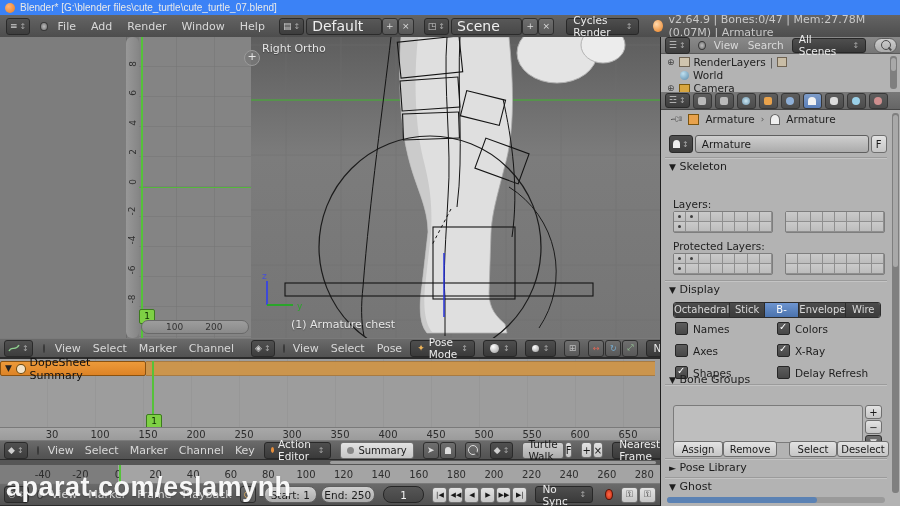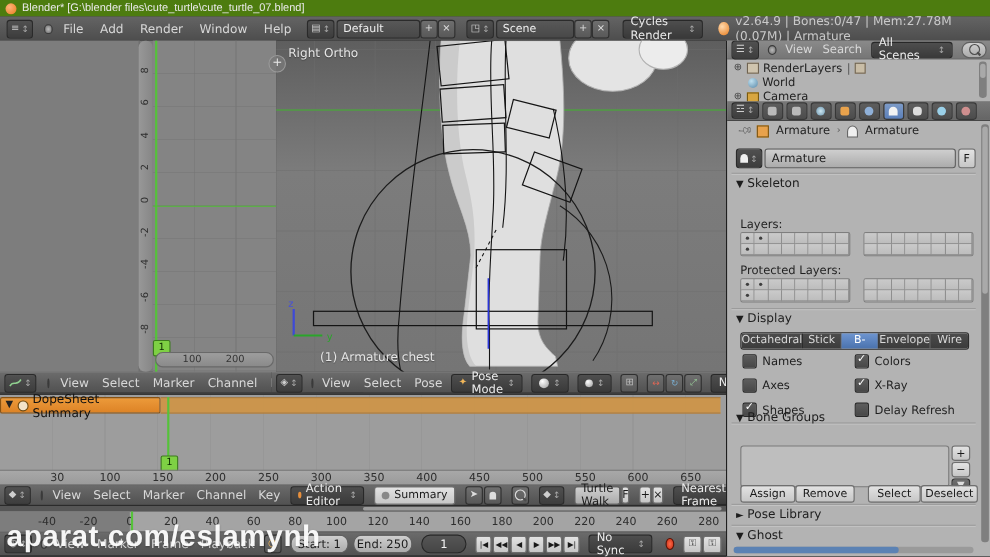--- a/index.html
+++ b/index.html
@@ -11,21 +11,21 @@
        display:flex;align-items:center;color:#d8d8d8}
   .menus{display:flex;gap:15px}
   .menus span{color:#d8d8d8;cursor:default}
   .ddi{display:inline-flex;align-items:center;gap:2px;background:linear-gradient(#505050,#3d3d3d);
        border:1px solid #2a2a2a;border-radius:3px;height:15px;padding:0 3px}
   .dd{display:inline-flex;align-items:center;gap:4px;background:linear-gradient(#4e4e4e,#3a3a3a);
       border:1px solid #282828;border-radius:3px;height:15px;padding:0 6px;color:#ececec;font-size:10.5px}
   .ud{font-size:8px;color:#a8a8a8;font-weight:normal;font-style:normal}
   .circ{width:7px;height:7px;border-radius:50%;background:radial-gradient(#bdbdbd,#6a6a6a);border:1px solid #3a3a3a}
   .fldd{background:linear-gradient(#585858,#484848);border:1px solid #2b2b2b;border-radius:3px;height:15px;
-        display:inline-flex;align-items:center;padding:0 5px;color:#efefef;font-size:10px}
+        display:inline-flex;align-items:center;padding:0 5px;color:#efefef;font-size:14px}
   .sqb{background:linear-gradient(#6f6f6f,#585858);border:1px solid #2f2f2f;border-radius:3px;height:15px;min-width:14px;
        display:inline-flex;align-items:center;justify-content:center;color:#ddd;font-size:9px}
   .pill{background:linear-gradient(#cfcfcf,#ababab);border:1px solid #5f5f5f;border-radius:8px;height:15px;
         display:inline-flex;align-items:center;justify-content:center;color:#1c1c1c;font-size:10.5px}
   .dpill{background:linear-gradient(#565656,#454545);border:1px solid #262626;border-radius:8px;height:15px;
         display:inline-flex;align-items:center;justify-content:center;color:#f2f2f2;font-size:10.5px}
   .lens{position:relative;width:8px;height:8px;border:1.5px solid #4c4c4c;border-radius:50%;display:inline-block}
   .lens::after{content:"";position:absolute;width:4px;height:1.5px;background:#4c4c4c;left:6px;top:7px;transform:rotate(45deg)}
   .glyph{font-size:9px;line-height:1}
   
@@ -62,21 +62,21 @@
   .rulerstrip{position:absolute;left:0;right:0;bottom:0;height:13px;background:linear-gradient(#a8a8a8,#9a9a9a);
               border-top:1px solid #7a7a7a}
   
   #strip{left:0;top:460px;width:660px;height:5px;background:#565656}
   #strip .handle{position:absolute;left:330px;right:4px;top:1px;bottom:1px;background:#9c9c9c;border-radius:2px}
   #timeline{left:0;top:465px;width:660px;height:18px;background:#a4a4a4}
   #timeline .prezone{position:absolute;left:0;top:0;width:118px;height:18px;background:#7d7d7d}
   
   #infobar{left:0;top:15px;width:900px;height:22px;background:linear-gradient(#646464,#4d4d4d);border-bottom:1px solid #222;
            display:flex;align-items:center;color:#d9d9d9}
-  #titlebar{left:0;top:0;width:900px;height:15px;background:#4d7c0f;color:#e9e9e9;display:flex;align-items:center;font-size:10px;
+  #titlebar{left:0;top:0;width:900px;height:15px;background:#3b82f6;color:#e9e9e9;display:flex;align-items:center;font-size:10px;
             font-family:"Liberation Sans",sans-serif}
   .edhdr{position:absolute;display:flex;align-items:center;gap:10px;padding:0 4px;box-sizing:border-box}
   
   #right{left:660px;top:37px;width:240px;height:469px;background:#b3b3b3;border-left:1px solid #1f1f1f;color:#1f1f1f;font-size:10.5px}
   .outhdr{position:absolute;left:0;top:0;width:240px;height:17px;background:linear-gradient(#8a8a8a,#767676);
           border-bottom:1px solid #5a5a5a;display:flex;align-items:center;gap:8px;padding:0 4px;box-sizing:border-box;color:#e3e3e3}
   .outrow{position:absolute;left:6px;display:flex;align-items:center;gap:4px;color:#222}
   .tabstrip{position:absolute;left:0;top:55px;width:240px;height:18px;background:linear-gradient(#787878,#656565);
             border-bottom:1px solid #464646;display:flex;align-items:center;gap:3px;padding:0 4px;box-sizing:border-box}
   .ptab{width:17px;height:14px;border-radius:3px;background:linear-gradient(#5e5e5e,#4c4c4c);border:1px solid #373737;

